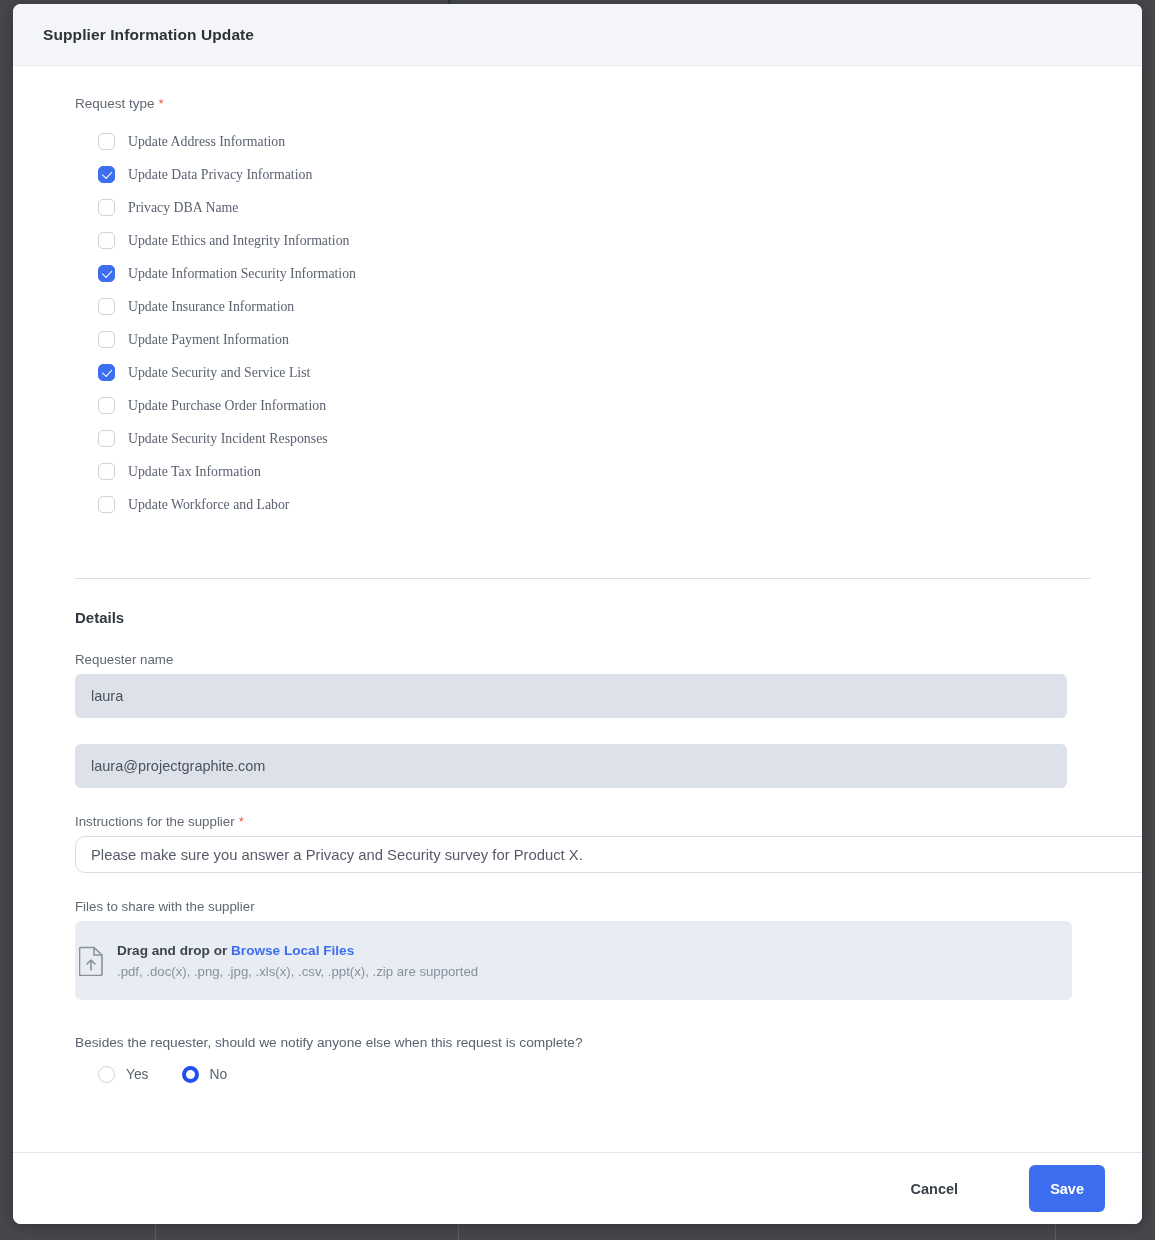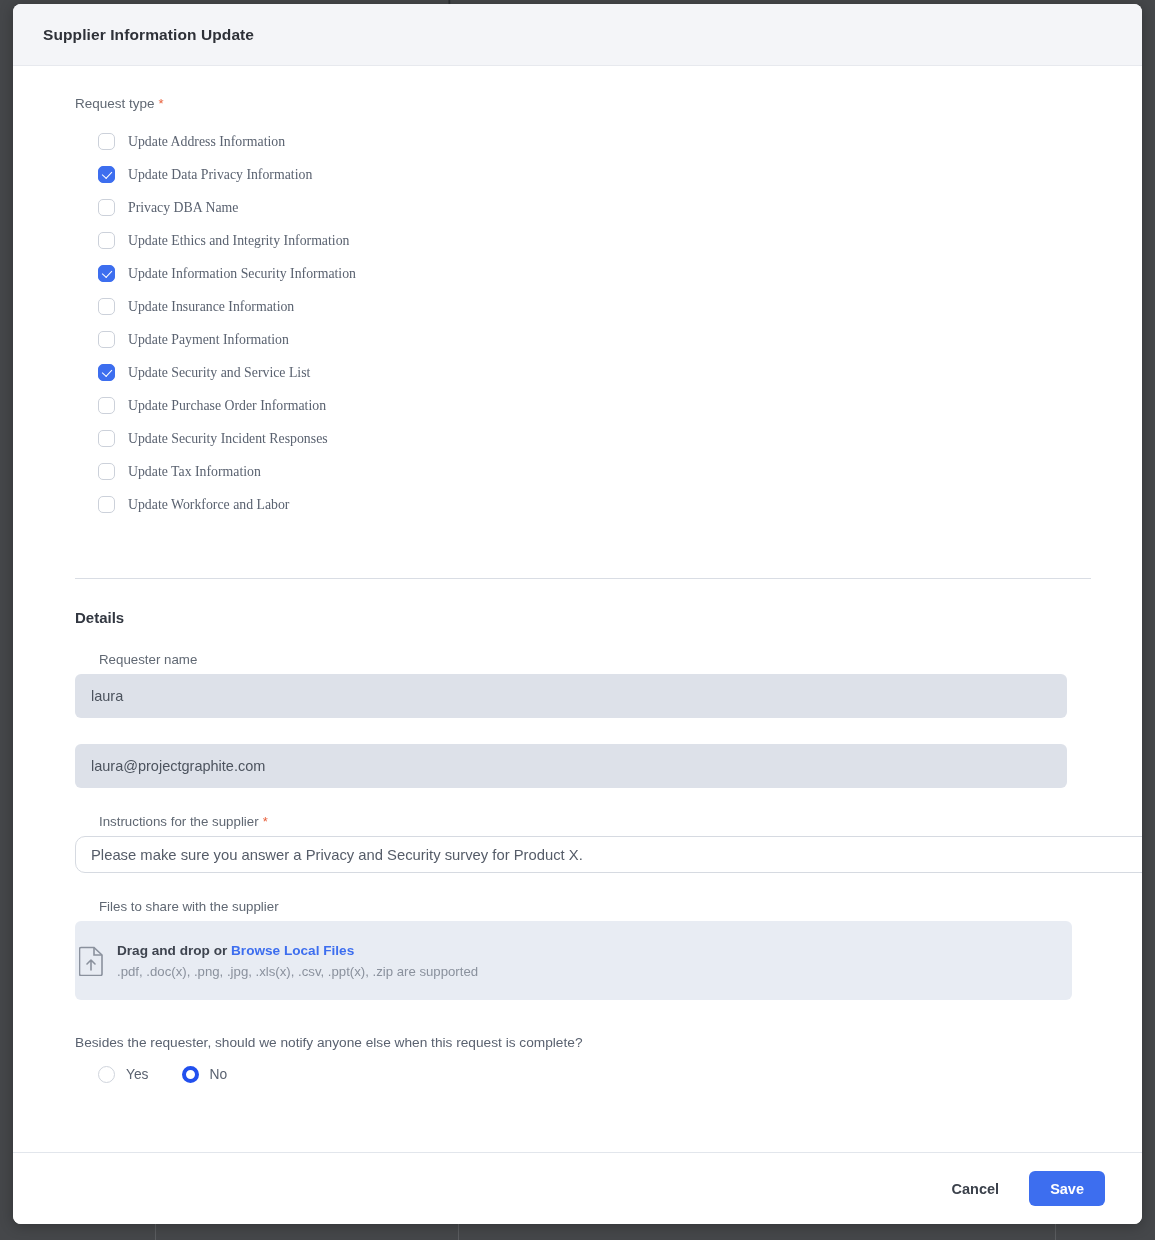--- a/index.html
+++ b/index.html
@@ -143,21 +143,20 @@
     font-weight: 700;
     color: #323741;
     margin: 30px 0 0 0;
   }
 
   .form-group { margin-top: 26px; }
   .form-group .lbl {
     font-size: 13.3px;
     color: #606873;
     margin-bottom: 7px;
-    margin-left: 24px;
   }
   .disabled-input {
     width: 992px;
     height: 44px;
     background: #dde1e9;
     border: none;
     border-radius: 6px;
     font-size: 14.5px;
     color: #4c535e;
     padding: 0 16px;
@@ -249,40 +248,41 @@
   
   #modal-footer {
     flex: 0 0 72px;
     height: 72px;
     border-top: 1px solid #e2e6ec;
     background: #fff;
     display: flex;
     align-items: center;
     justify-content: flex-end;
     padding-right: 37px;
+    gap: 41px;
   }
   #cancel-button {
     background: none;
     border: none;
     font-size: 14.5px;
     font-weight: 700;
     color: #3b414b;
     cursor: pointer;
     padding: 9px 16px;
     font-family: "Liberation Sans", sans-serif;
   }
   #save-button {
     background: #3d6eef;
     border: none;
     color: #fff;
     font-size: 14.5px;
     font-weight: 700;
     border-radius: 6px;
     padding: 0 21px;
-    height: 35px;
+    height: 47px;
     margin-left: 14px;
     cursor: pointer;
     font-family: "Liberation Sans", sans-serif;
   }
 </style>
 </head>
 <body>
 
 <div id="backdrop">
   <div class="topglyph">●  |</div>

